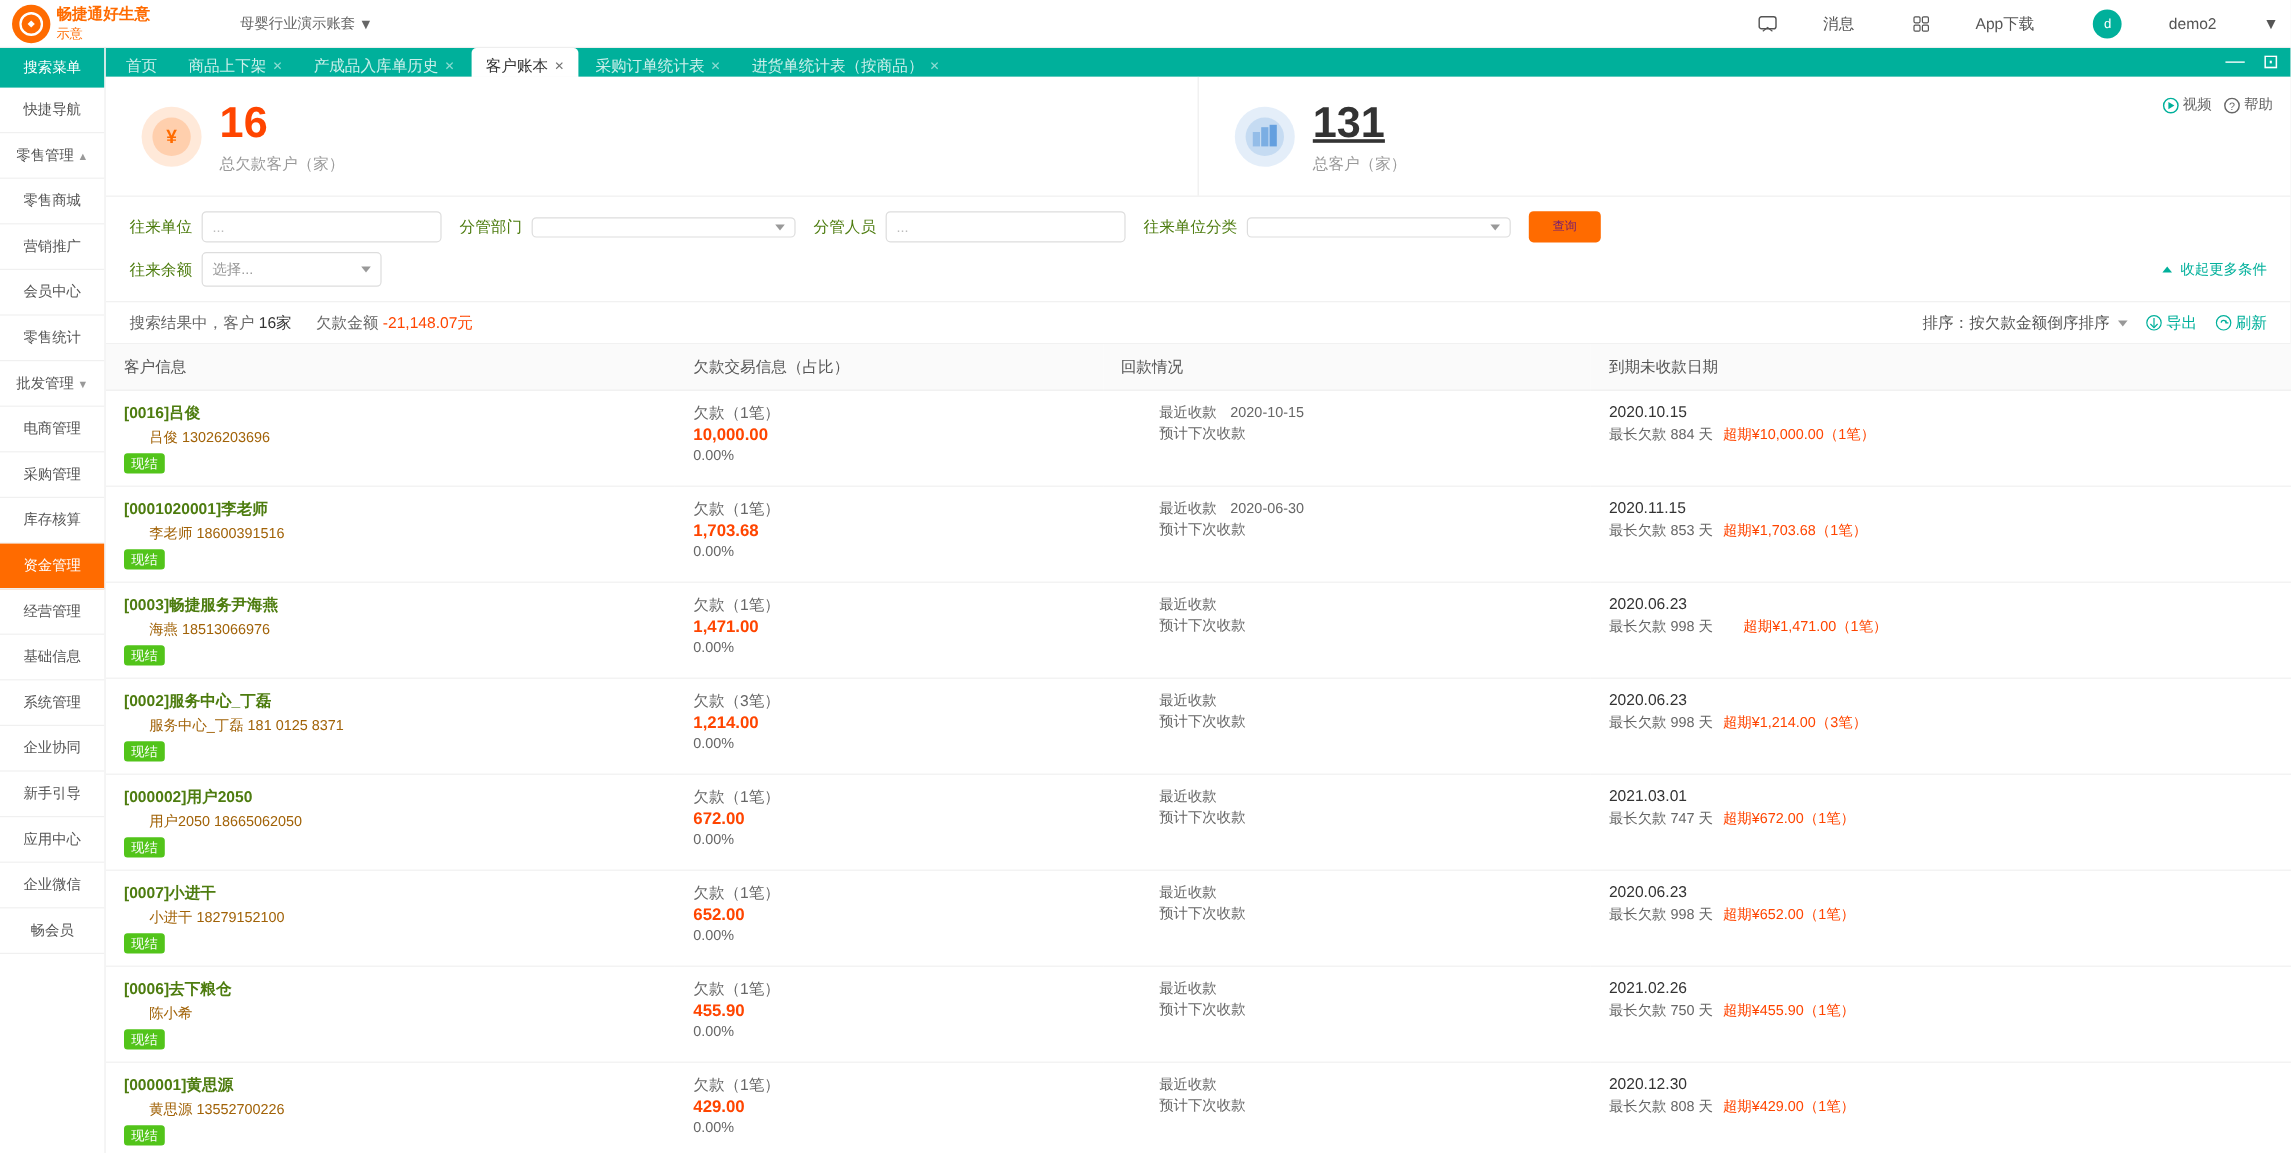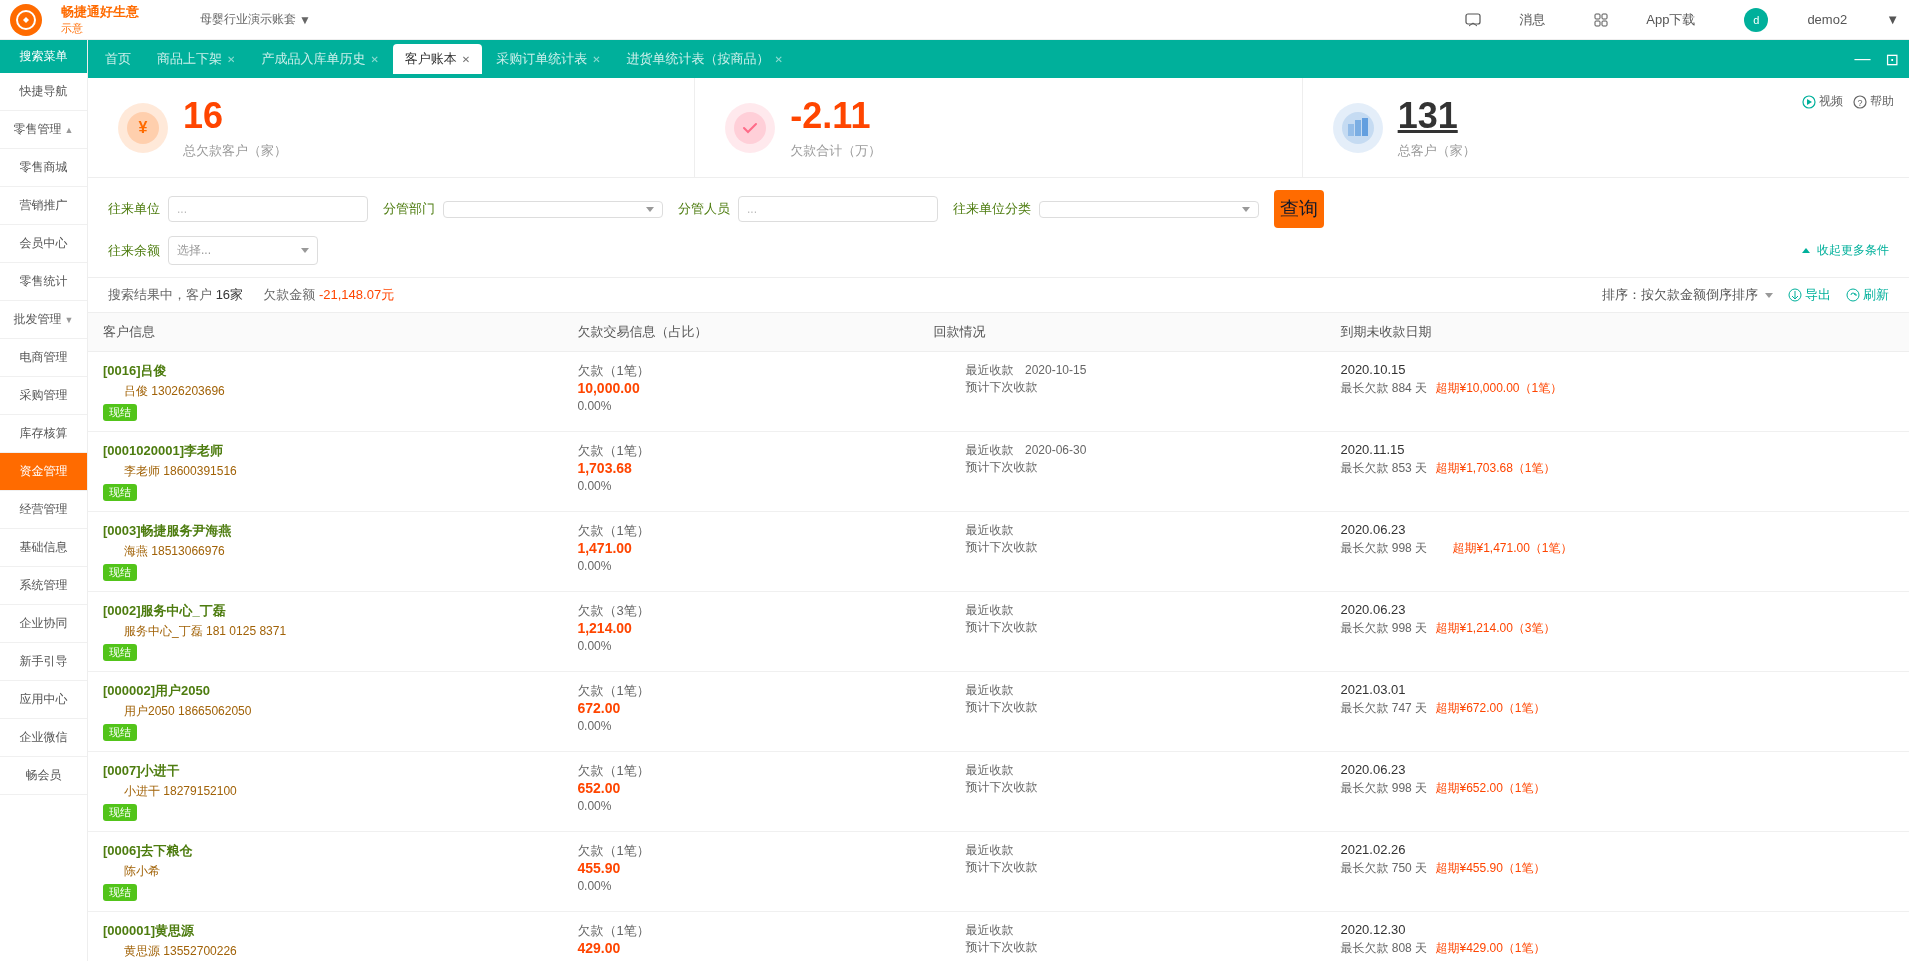--- a/index.html
+++ b/index.html
@@ -1,39 +1,39 @@
 <!DOCTYPE html>
 <html><head>
   <meta charset="utf-8">
   <style>
     * { box-sizing: border-box; margin: 0; padding: 0; font-family: 'Microsoft YaHei', Arial, sans-serif; }
     body { background: #f5f5f5; font-size: 13px; color: #333; }
 
     
     .app-container { display: flex; flex-direction: column; height: 961px; width: 1909px; overflow: hidden; }
     .top-bar { display: flex; align-items: center; background: #fff; height: 40px; border-bottom: 1px solid #eee; padding: 0 10px; gap: 10px; }
-    .logo-area { display: flex; align-items: center; gap: 19px; min-width: 180px; }
+    .logo-area { display: flex; align-items: center; gap: 5px; min-width: 180px; }
     .logo-icon { width: 32px; height: 32px; background: #ff6b00; border-radius: 50%; display: flex; align-items: center; justify-content: center; color: white; font-size: 16px; }
     .brand-name { color: #ff6b00; font-size: 13px; font-weight: bold; }
     .app-selector { color: #666; font-size: 12px; display: flex; align-items: center; gap: 3px; cursor: pointer; }
     .top-bar-right { margin-left: auto; display: flex; align-items: center; gap: 15px; color: #555; font-size: 13px; }
     .top-bar-right span { cursor: pointer; display: flex; align-items: center; gap: 4px; padding-left: 34px; }
 
     
     .main-layout { display: flex; flex: 1; overflow: hidden; }
 
     
     .sidebar { width: 88px; background: #fff; border-right: 1px solid #eee; display: flex; flex-direction: column; overflow-y: auto; }
     .sidebar-search { background: #00b09b; color: white; text-align: center; padding: 8px 5px; font-size: 12px; cursor: pointer; }
     .sidebar-item { padding: 10px 5px; text-align: center; font-size: 12px; color: #555; cursor: pointer; border-bottom: 1px solid #f0f0f0; }
     .sidebar-item.active { background: #ff6b00; color: white; }
     .sidebar-item.has-arrow { display: flex; align-items: center; justify-content: center; gap: 3px; }
 
     
-    .tab-bar { display: flex; align-items: center; background: #00b09b; height: 38px; padding: 0 5px; gap: 2px; }
+    .tab-bar { display: flex; align-items: flex-start; background: #00b09b; height: 24px; padding: 0 5px; gap: 2px; }
     .tab { display: flex; align-items: center; gap: 5px; padding: 0 12px; height: 30px; border-radius: 4px 4px 0 0; font-size: 13px; cursor: pointer; color: rgba(255,255,255,0.8); white-space: nowrap; }
     .tab.active { background: #fff; color: #333; }
     .tab .close-icon { font-size: 10px; color: inherit; opacity: 0.7; }
     .tab-bar-actions { margin-left: auto; display: flex; gap: 5px; }
     .tab-action-btn { color: white; background: none; border: none; cursor: pointer; font-size: 16px; padding: 2px 5px; }
 
     
     .content-area { flex: 1; overflow: hidden; display: flex; flex-direction: column; background: #f5f5f5; }
 
     
@@ -51,21 +51,21 @@
 
     
     .filter-area { background: #fff; padding: 12px 20px; border-bottom: 1px solid #eee; }
     .filter-row { display: flex; align-items: center; gap: 15px; margin-bottom: 8px; }
     .filter-item { display: flex; align-items: center; gap: 8px; }
     .filter-label { color: #4d7c0f; white-space: nowrap; font-size: 13px; }
     .filter-input { border: 1px solid #ddd; border-radius: 4px; padding: 5px 8px; font-size: 12px; color: #333; width: 200px; display: flex; align-items: center; justify-content: space-between; cursor: pointer; }
     .filter-input-wide { width: 220px; }
     .filter-select { border: 1px solid #ddd; border-radius: 4px; padding: 5px 8px; font-size: 12px; color: #333; width: 220px; display: flex; align-items: center; justify-content: space-between; cursor: pointer; background: white; }
     .filter-select-placeholder { color: #bbb; }
-    .btn-search { background: #ff6b00; color: #0f172a; border: none; border-radius: 4px; padding: 6px 6px; font-size: 19px; cursor: pointer; }
+    .btn-search { background: #ff6b00; color: #701a75; border: none; border-radius: 4px; padding: 6px 20px; font-size: 10px; cursor: pointer; }
     .btn-collapse { color: #00b09b; font-size: 12px; cursor: pointer; display: flex; align-items: center; gap: 3px; }
 
     
     .result-bar { background: #fff; padding: 8px 20px; border-bottom: 1px solid #eee; display: flex; align-items: center; justify-content: space-between; }
     .result-info { font-size: 13px; color: #666; }
     .result-info span.highlight { color: #333; }
     .result-info span.red { color: #ff4500; }
     .result-actions { display: flex; align-items: center; gap: 15px; font-size: 13px; color: #555; }
     .result-actions span { cursor: pointer; display: flex; align-items: center; gap: 3px; }
 
@@ -209,32 +209,20 @@
           <div class="stat-item">
             <div class="circle-icon-orange">
               <svg width="36" height="36" viewBox="0 0 36 36" fill="none">
                 <circle cx="18" cy="18" r="16" fill="rgba(255,107,0,0.2)"></circle>
                 <text x="18" y="23" text-anchor="middle" fill="#ff6b00" font-size="16" font-weight="bold">¥</text>
               </svg>
             </div>
             <div class="stat-info">
               <div class="stat-number orange">16</div>
               <div class="stat-label">总欠款客户（家）</div>
-            </div>
-          </div>
-          <div class="stat-item">
-            <div class="circle-icon-pink">
-              <svg width="36" height="36" viewBox="0 0 36 36" fill="none">
-                <circle cx="18" cy="18" r="16" fill="rgba(255,107,136,0.2)"></circle>
-                <path d="M12 18 L16 22 L24 14" stroke="#ff6b88" stroke-width="2" stroke-linecap="round" fill="none"></path>
-              </svg>
-            </div>
-            <div class="stat-info">
-              <div class="stat-number red">-2.11</div>
-              <div class="stat-label">欠款合计（万）</div>
             </div>
           </div>
           <div class="stat-item" style="position:relative;">
             <div class="circle-icon-blue">
               <svg width="36" height="36" viewBox="0 0 36 36" fill="none">
                 <circle cx="18" cy="18" r="16" fill="rgba(74,144,217,0.2)"></circle>
                 <rect x="8" y="14" width="6" height="12" fill="rgba(74,144,217,0.4)"></rect>
                 <rect x="15" y="10" width="6" height="16" fill="rgba(74,144,217,0.6)"></rect>
                 <rect x="22" y="8" width="6" height="18" fill="rgba(74,144,217,0.8)"></rect>
               </svg>

